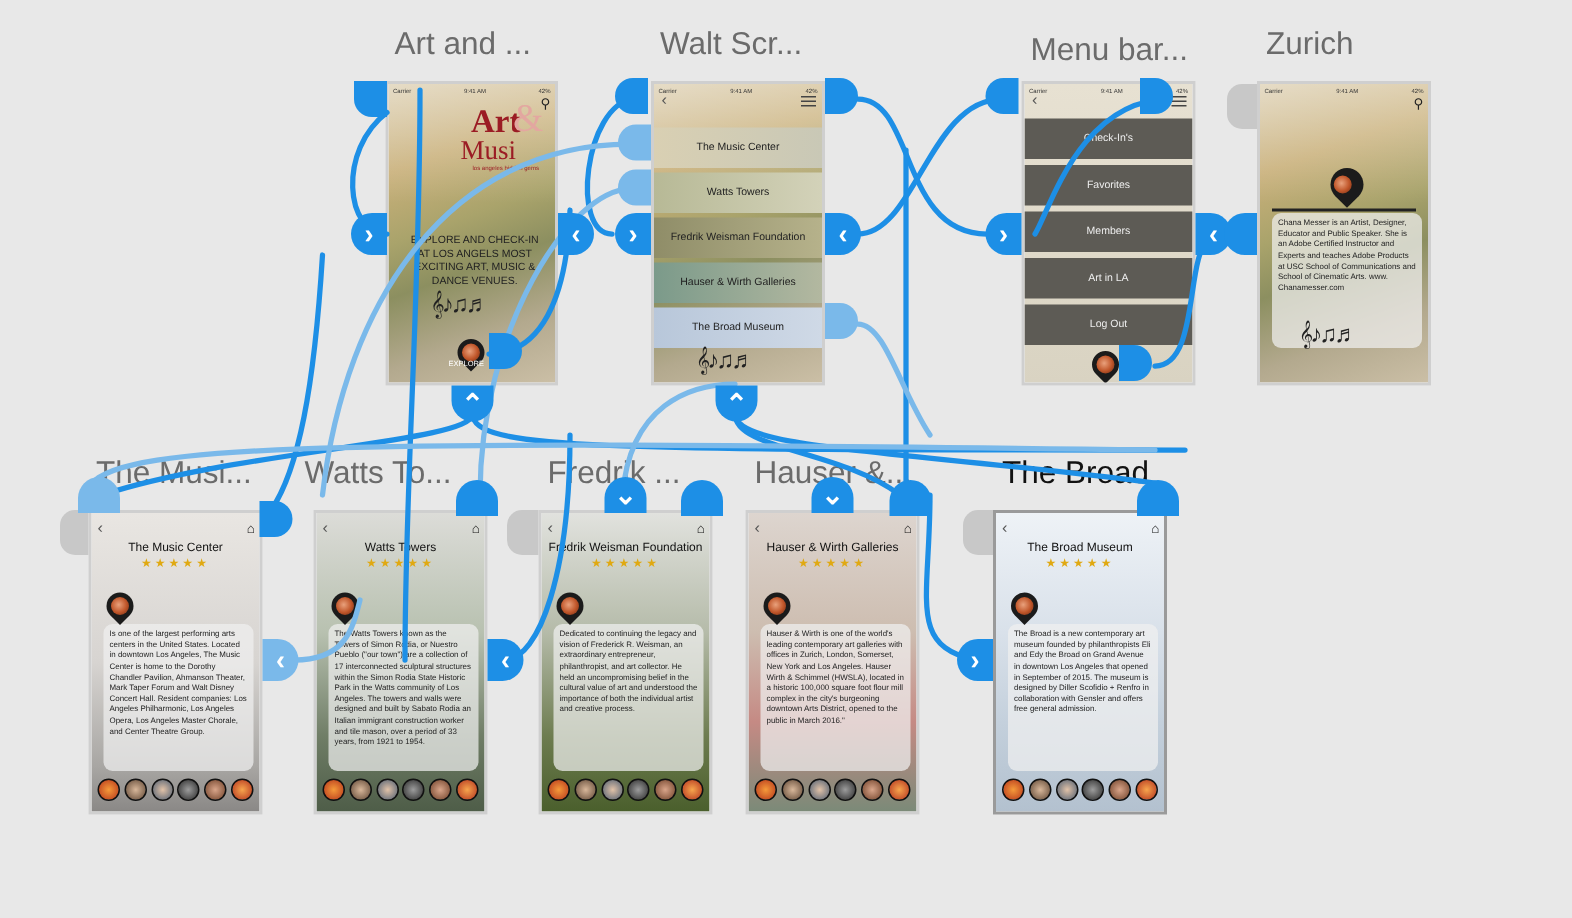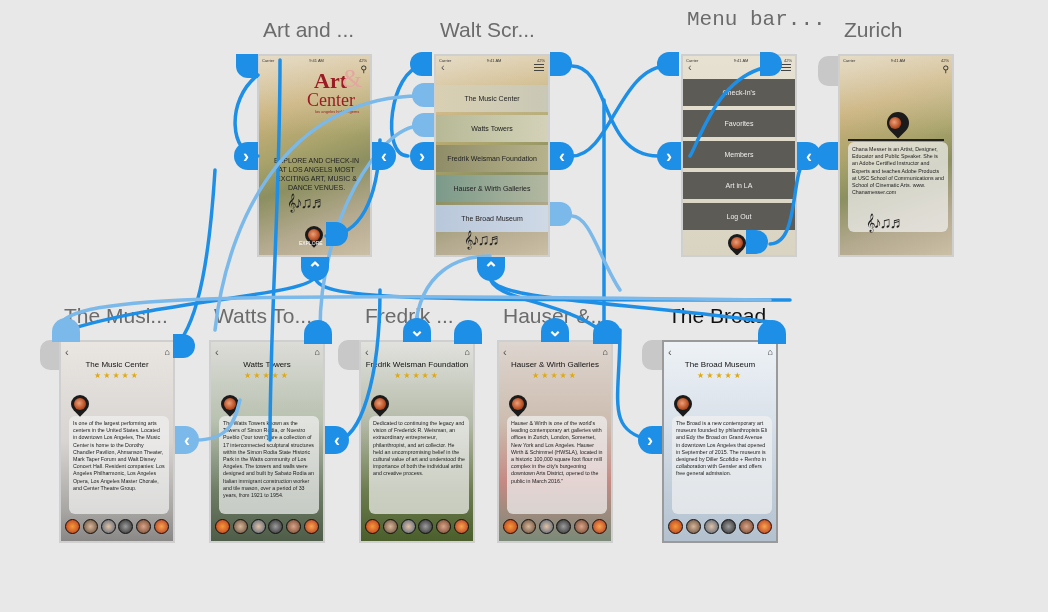--- a/index.html
+++ b/index.html
@@ -102,44 +102,44 @@
   .handle.dot { width: 22px; height: 24px; }
   svg.wires { position: absolute; inset: 0; z-index: 9; pointer-events: none; }
 </style>
 </head>
 <body>
 
 <div class="canvas">
 
   <div class="screen-title" style="left:263px;top:18px;">Art and ...</div>
   <div class="screen-title" style="left:440px;top:18px;">Walt Scr...</div>
-  <div class="screen-title" style="left:687px;top:8px;font-family:Liberation Mono, monospace;">Menu bar...</div>
+  <div class="screen-title" style="left:687px;top:22px;">Menu bar...</div>
   <div class="screen-title" style="left:844px;top:18px;">Zurich</div>
   <div class="screen-title" style="left:64px;top:304px;">The Musi...</div>
-  <div class="screen-title" style="left:214px;top:304px;">Watts To...</div>
+  <div class="screen-title" style="left:203px;top:304px;">Watts To...</div>
   <div class="screen-title" style="left:365px;top:304px;">Fredrik ...</div>
   <div class="screen-title" style="left:503px;top:304px;">Hauser &amp;...</div>
   <div class="screen-title active" style="left:668px;top:304px;">The Broad</div>
 
   <div class="shadow-tab" style="left:818px;top:56px;width:22px;height:30px;"></div>
   <div class="shadow-tab" style="left:40px;top:340px;width:22px;height:30px;"></div>
   <div class="shadow-tab" style="left:338px;top:340px;width:22px;height:30px;"></div>
   <div class="shadow-tab" style="left:642px;top:340px;width:22px;height:30px;"></div>
 
   <div class="phone" style="left:257px;top:54px;width:115px;height:203px;">
     <div class="bg bg-city"></div>
     <div class="statusbar">
       <span>Carrier</span>
       <span>9:41 AM</span>
       <span>42%</span>
     </div>
     <div class="search-glyph" style="right:3px;top:8px;">⚲</div>
     <div class="logo-art" style="left:55px;top:12px;">Art</div>
     <div class="logo-amp" style="left:83px;top:8px;">&amp;</div>
-    <div class="logo-music" style="left:48px;top:34px;">Center</div>
+    <div class="logo-music" style="left:48px;top:34px;">Musi</div>
     <div class="logo-sub" style="left:56px;top:53px;">los angeles hidden gems</div>
     <div class="splash-text" style="left:10px;top:100px;width:95px;">EXPLORE AND CHECK-IN AT LOS ANGELS MOST EXCITING ART, MUSIC &amp; DANCE VENUES.</div>
     <div class="notes" style="left:28px;top:138px;">𝄞♪♫♬</div>
     <div class="pin" style="left:46px;top:170px;"></div>
     <div style="position:absolute;left:40px;top:184px;font-size:5px;color:#fff;z-index:4;">EXPLORE</div>
   </div>
 
   <div class="phone" style="left:434px;top:54px;width:116px;height:203px;">
     <div class="bg bg-city"></div>
     <div class="statusbar">

